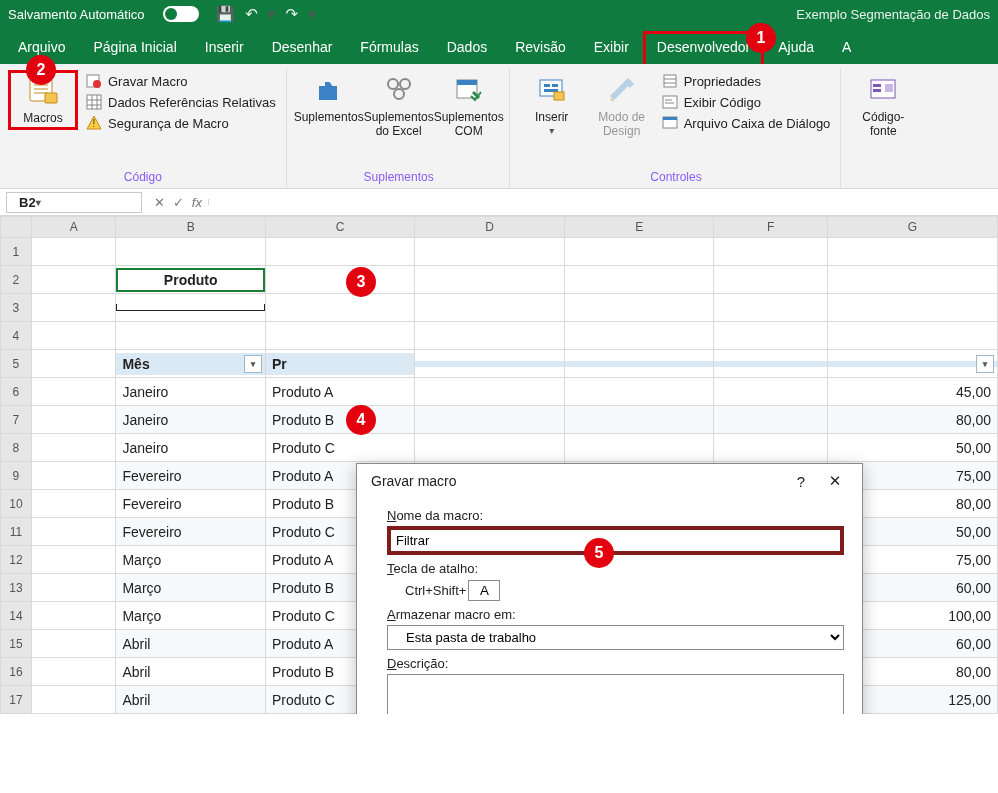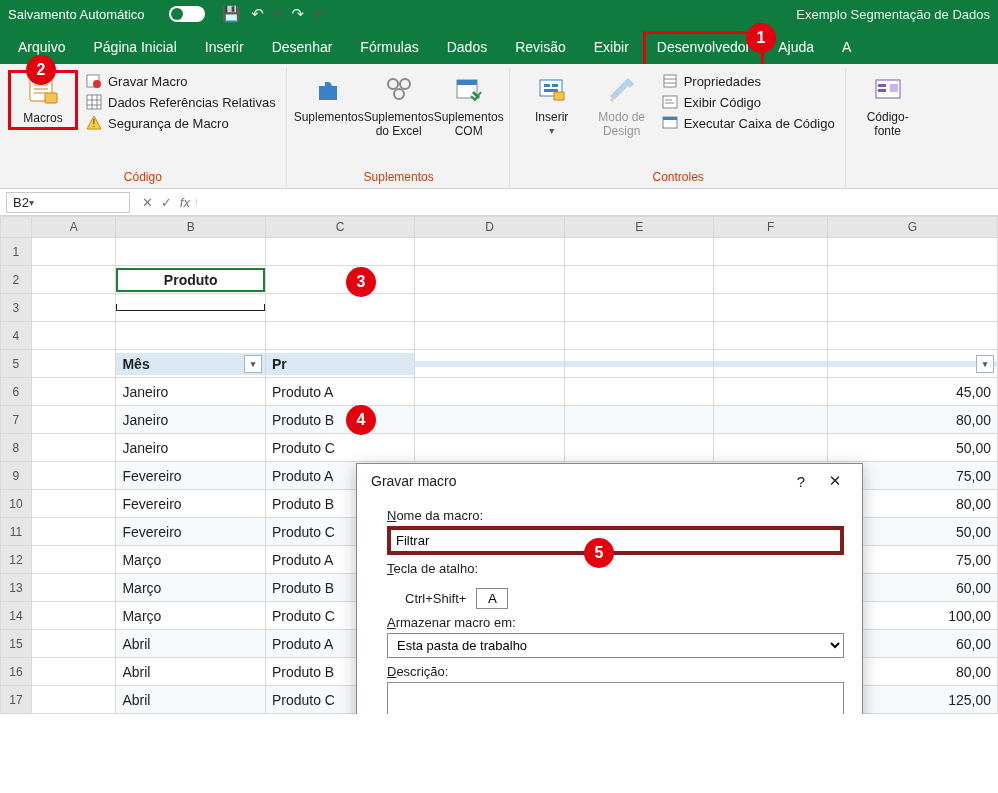--- a/index.html
+++ b/index.html
@@ -1,39 +1,39 @@
 <!DOCTYPE html>
 <html><head>
 <meta charset="utf-8">
 <style>
   html,body{margin:0;padding:0;font-family:"Segoe UI",Arial,sans-serif;font-size:13px;color:#222;background:#fff;width:998px;}
   .titlebar{background:#0f7b3f;color:#fff;height:28px;display:flex;align-items:center;padding:0 8px;font-size:13px;}
-  .titlebar .autosave{display:flex;align-items:center;gap:24px;}
+  .titlebar .autosave{display:flex;align-items:center;gap:18px;}
   .titlebar .tog{width:36px;height:16px;border-radius:8px;background:#fff;position:relative;}
   .titlebar .tog::after{content:"";position:absolute;left:2px;top:2px;width:12px;height:12px;border-radius:50%;background:#0f7b3f;}
   .titlebar .qat{display:flex;gap:10px;margin-left:18px;align-items:center;}
   .titlebar .qat span{opacity:.9;font-size:15px;}
   .titlebar .doc{margin-left:auto;opacity:.9;}
   .tabs{background:#0f7b3f;color:#fff;height:36px;display:flex;align-items:flex-end;padding:0 4px;gap:0;}
   .tabs .tab{padding:8px 14px 9px 14px;cursor:pointer;font-size:14px;}
   .tabs .tab.active{border:3px solid #e3000f;border-bottom:none;padding:5px 11px 9px 11px;}
   .marker{position:absolute;width:30px;height:30px;border-radius:50%;background:#e3000f;color:#fff;font-weight:700;display:flex;align-items:center;justify-content:center;font-size:16px;z-index:50;}
   .ribbon{background:#f3f3f3;border-bottom:1px solid #d6d6d6;display:flex;align-items:stretch;height:120px;padding:4px 6px 0 6px;gap:8px;position:relative;}
   .grp{display:flex;flex-direction:column;align-items:center;border-right:1px solid #e0e0e0;padding:2px 8px 0 2px;}
   .grp.last{border-right:none;}
   .grp-body{display:flex;align-items:flex-start;gap:6px;flex:1;}
-  .grp-label{color:#c2410c;font-size:12px;padding:2px 0 4px 0;}
+  .grp-label{color:#8b5cf6;font-size:12px;padding:2px 0 4px 0;}
   .bigbtn{display:flex;flex-direction:column;align-items:center;width:60px;padding:4px 2px 0 2px;text-align:center;line-height:14px;font-size:12px;cursor:pointer;}
   .bigbtn .ico{width:32px;height:32px;margin-bottom:4px;display:flex;align-items:center;justify-content:center;}
   .macros-box{border:3px solid #e3000f;padding:2px;}
   .smallbtns{display:flex;flex-direction:column;gap:3px;padding-top:2px;}
   .smallbtn{display:flex;align-items:center;gap:6px;font-size:13px;cursor:pointer;padding:1px 2px;}
   .smallbtn .sico{width:16px;height:16px;display:inline-flex;align-items:center;justify-content:center;}
   .fxbar{display:flex;align-items:center;height:26px;border-bottom:1px solid #d6d6d6;background:#fff;}
-  .namebox{width:110px;border:1px solid #c8c8c8;margin:2px 6px;padding:2px 6px;font-size:13px;display:flex;align-items:center;}
+  .namebox{width:110px;border:1px solid #c8c8c8;margin:2px 6px;padding:2px 12px;font-size:13px;display:flex;align-items:center;font-weight:bold;}
   .fxbtns{display:flex;align-items:center;gap:8px;color:#777;padding:0 6px;}
   .fxinput{flex:1;border-left:1px solid #d6d6d6;padding:3px 8px;color:#666;}
   .sheet{position:relative;}
   table.grid{border-collapse:collapse;table-layout:fixed;width:998px;}
   table.grid th,table.grid td{border:1px solid #d9d9d9;height:27px;padding:0;}
   table.grid thead th{background:#e6e6e6;color:#555;font-weight:400;font-size:12px;text-align:center;height:20px;}
   table.grid thead th.corner{background:#e6e6e6;width:30px;}
   table.grid tbody th{background:#e6e6e6;color:#555;font-weight:400;font-size:12px;width:30px;text-align:center;}
   .colA{width:82px;}.colB{width:145px;}.colC{width:145px;}.colD{width:145px;}.colE{width:145px;}.colF{width:110px;}.colG{width:165px;}
   .cell{padding:3px 6px;font-size:14px;}
@@ -45,24 +45,24 @@
   
   .dialog{position:absolute;left:356px;top:247px;width:505px;background:#fff;border:1px solid #8a8a8a;box-shadow:0 4px 16px rgba(0,0,0,.25);z-index:40;}
   .dlg-title{display:flex;align-items:center;padding:8px 10px 6px 14px;font-size:14px;}
   .dlg-title .sp{flex:1;}
   .dlg-title .tbtn{width:34px;text-align:center;font-size:15px;cursor:pointer;}
   .dlg-body{padding:6px 18px 14px 30px;font-size:13px;}
   .frow{margin:6px 0 2px 0;}
   .frow label{display:block;margin-bottom:3px;}
   .frow label .ul{text-decoration:underline;}
   .tinput{width:100%;border:4px solid #7f1d1d;padding:3px 5px;font-size:13px;box-sizing:border-box;}
-  .shortcut{display:flex;align-items:center;gap:10px;margin:12px 0 6px 18px;}
+  .shortcut{display:flex;align-items:center;gap:2px;margin:4px 0 6px 18px;}
   .kinput{width:26px;border:1px solid #8a8a8a;text-align:center;padding:2px;}
   .selwrap{position:relative;}
-  .selwrap select{width:100%;border:1px solid #8a8a8a;padding:3px 5px;font-size:13px;background:#fff;}
+  .selwrap select{width:100%;border:1px solid #8a8a8a;padding:3px 14px;font-size:13px;background:#fff;}
   .desc{width:100%;height:66px;border:1px solid #8a8a8a;resize:none;box-sizing:border-box;padding:4px;}
   .dlg-btns{display:flex;justify-content:flex-end;gap:14px;padding:4px 18px 14px 0;}
   .dbtn{width:98px;height:24px;border:1px solid #8a8a8a;background:#efefef;font-size:13px;cursor:pointer;}
   .dbtn.primary{border:2px solid #1668c5;background:#fff;}
   .caret{font-size:10px;color:#555;}
   svg{display:block;}
 </style>
 </head>
 <body>
 
@@ -231,21 +231,21 @@
             </span>
           <span>Exibir Código</span>
         </div>
         <div class="smallbtn">
           <span class="sico">
               <svg width="16" height="16">
                 <rect x="1" y="2" width="14" height="11" fill="#fff" stroke="#888"></rect>
                 <rect x="1" y="2" width="14" height="3" fill="#3b82c4"></rect>
               </svg>
             </span>
-          <span>Executar Caixa de Código</span>
+          <span>Arquivo Caixa de Diálogo</span>
         </div>
       </div>
     </div>
     <div class="grp-label">Controles</div>
   </div>
 
   <div class="grp last">
     <div class="grp-body">
       <div class="bigbtn">
         <span class="ico">

